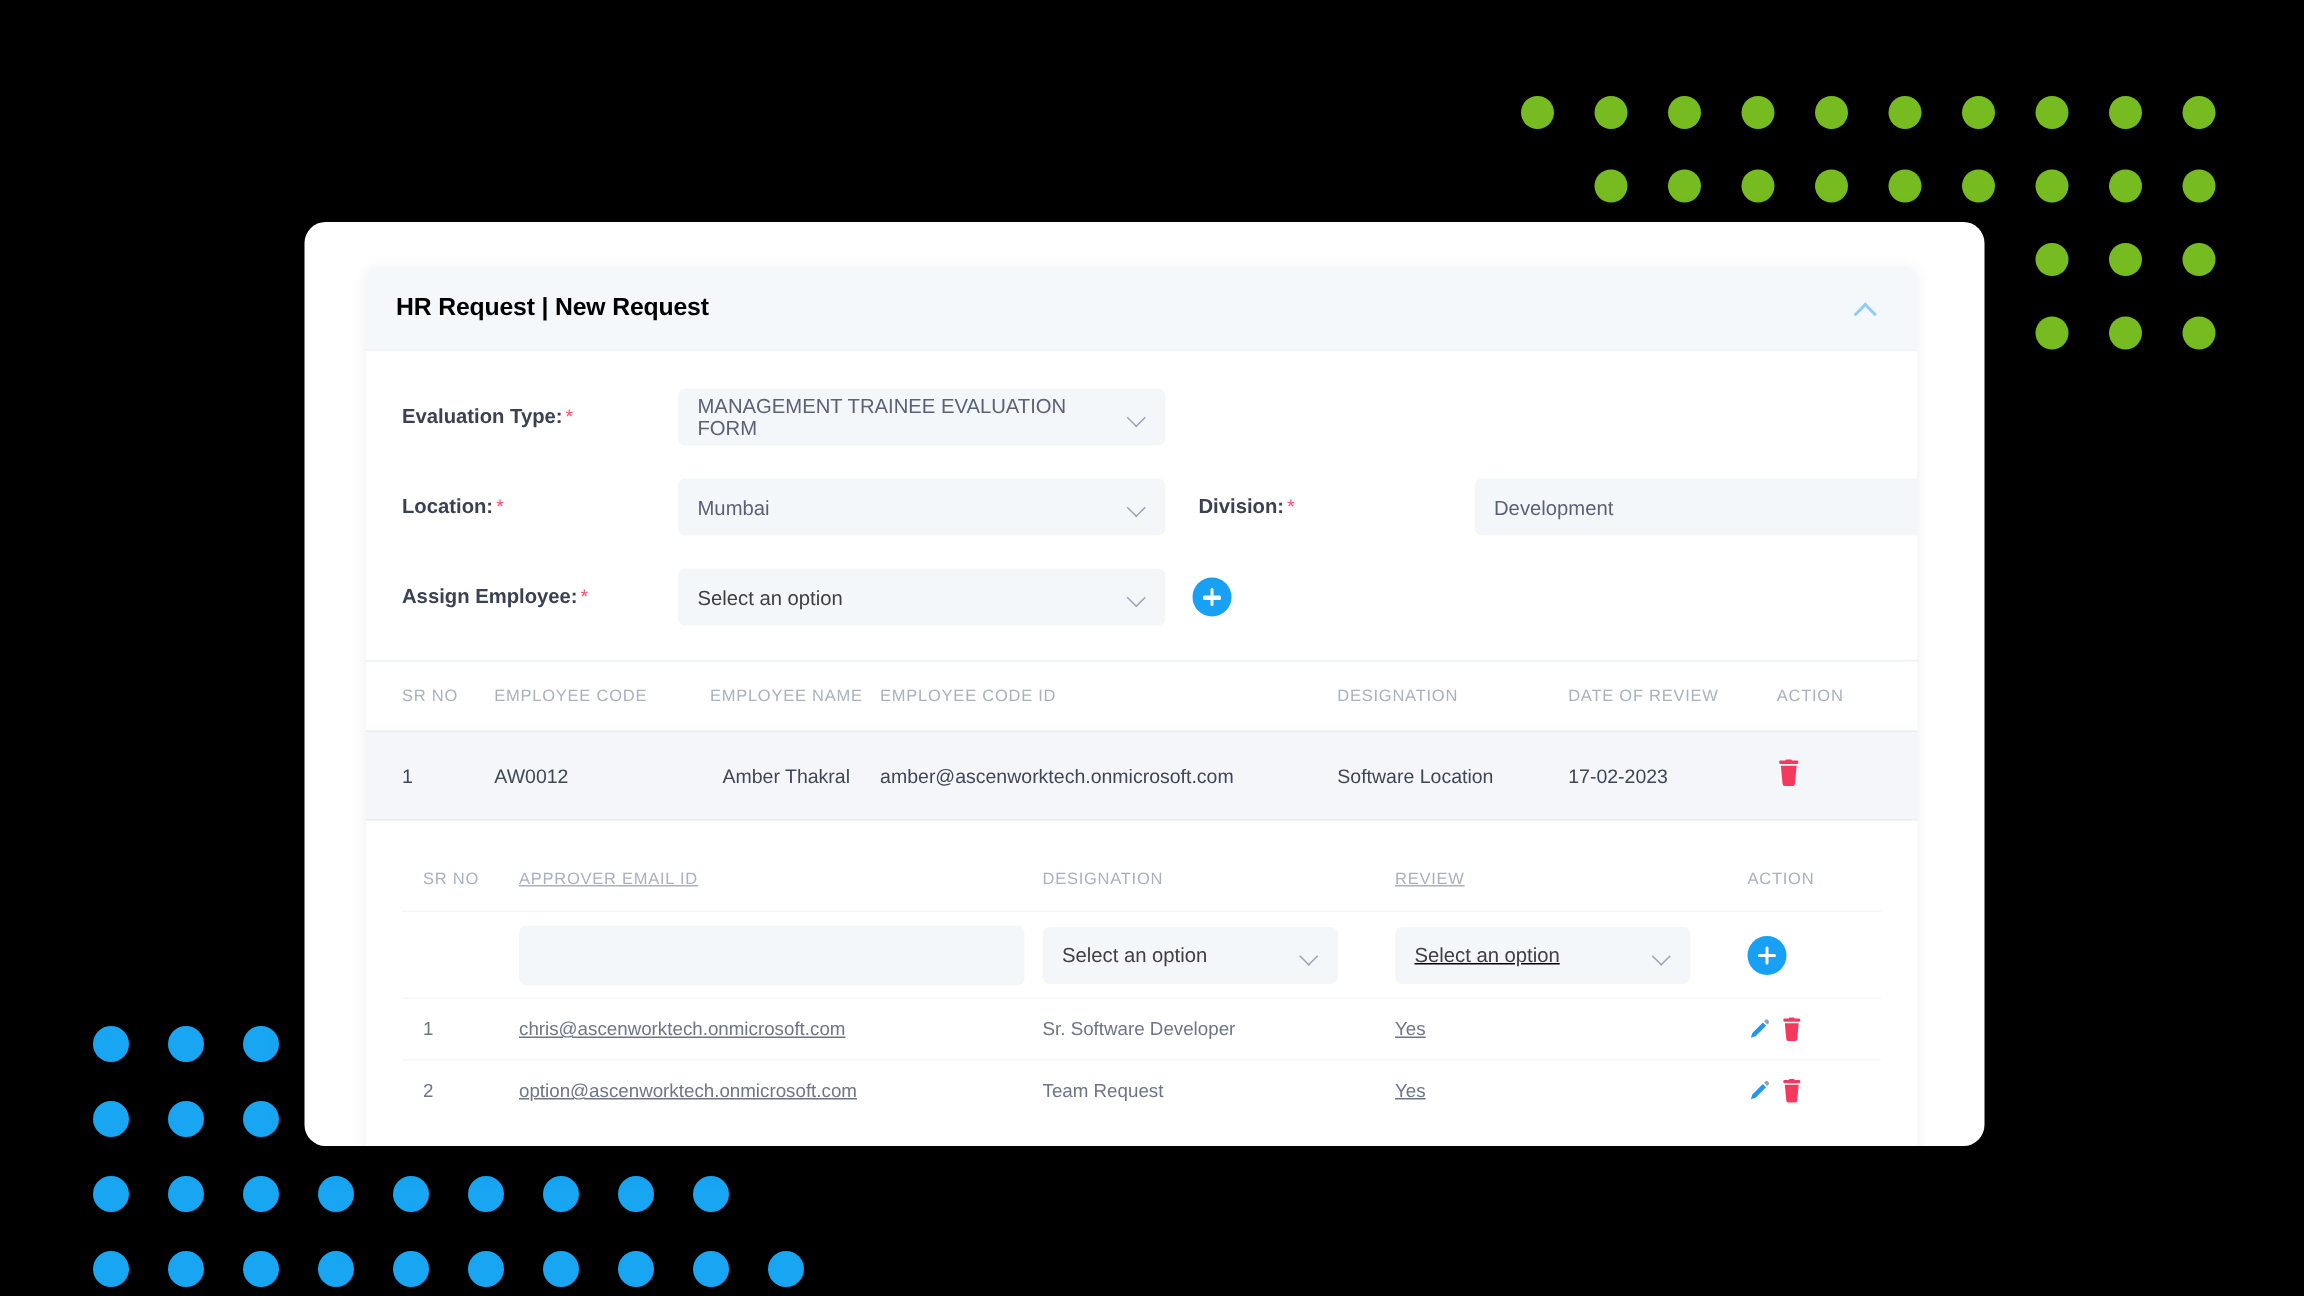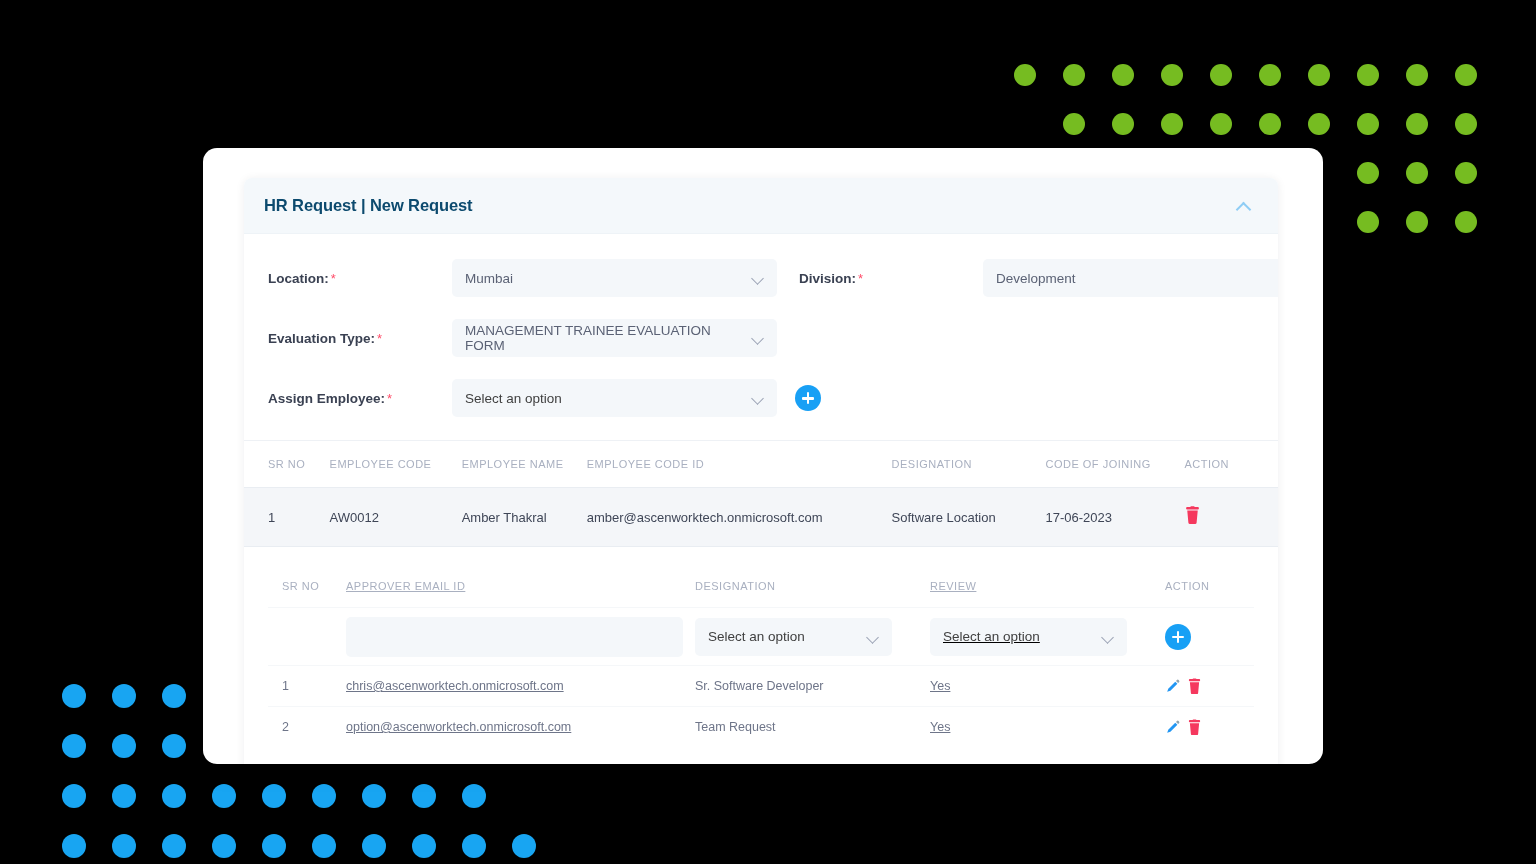--- a/index.html
+++ b/index.html
@@ -76,21 +76,21 @@
     background: #f4f8fb;
     border-bottom: 1px solid #eef3f7;
     display: flex;
     align-items: center;
     justify-content: space-between;
     padding: 0 26px 0 20px;
   }
   #panel-title {
     font-size: 16.5px;
     font-weight: bold;
-    color: #0c4a6e;
+    color: #000000;
     letter-spacing: -0.1px;
   }
   .chevron-up-ic {
     width: 16px; height: 9px;
     position: relative;
   }
   .chevron-up-ic::before {
     content: "";
     position: absolute;
     left: 2px; top: 3px;
@@ -191,21 +191,21 @@
   .emp-row {
     height: 60px;
     background: #f4f6f9;
     font-size: 13px;
     color: #3f4657;
     border-top: 1px solid #e9edf2;
     border-bottom: 1px solid #e9edf2;
   }
   .c-sr    { width: 62px; }
   .c-code  { width: 133px; }
-  .c-name  { width: 126px; }
+  .c-name  { width: 126px; text-align: center; }
   .c-email { width: 307px; }
   .c-desig { width: 155px; }
   .c-doj   { width: 140px; }
   .c-act   { width: 70px; }
 
   
   #approver-table { padding: 0 24px; margin-top: 18px; }
   .apr-head, .apr-inputrow, .apr-row {
     display: flex;
     align-items: center;
@@ -366,46 +366,46 @@
       <div id="panel-header">
         <div id="panel-title">HR Request | New Request</div>
         <div class="chevron-up-ic"></div>
       </div>
 
       <div id="form-region">
 
         <div class="form-row">
           <div class="field-group">
             <div class="label-w">
+              <span class="field-label">Evaluation Type:</span><span class="req-star">*</span>
+            </div>
+            <div class="select-box select-w-main">
+              <span>MANAGEMENT TRAINEE EVALUATION FORM</span>
+              <span class="chevron-down-ic"></span>
+            </div>
+          </div>
+        </div>
+
+        <div class="form-row">
+          <div class="field-group">
+            <div class="label-w">
               <span class="field-label">Location:</span><span class="req-star">*</span>
             </div>
             <div class="select-box select-w-main">
               <span>Mumbai</span>
               <span class="chevron-down-ic"></span>
             </div>
           </div>
           <div class="field-group" style="margin-left:22px;">
             <div class="label-w">
               <span class="field-label">Division:</span><span class="req-star">*</span>
             </div>
             <div class="select-box select-w-main">
               <span>Development</span>
 
-            </div>
-          </div>
-        </div>
-
-        <div class="form-row">
-          <div class="field-group">
-            <div class="label-w">
-              <span class="field-label">Evaluation Type:</span><span class="req-star">*</span>
-            </div>
-            <div class="select-box select-w-main">
-              <span>MANAGEMENT TRAINEE EVALUATION FORM</span>
-              <span class="chevron-down-ic"></span>
             </div>
           </div>
         </div>
 
         <div class="form-row">
           <div class="field-group">
             <div class="label-w">
               <span class="field-label">Assign Employee:</span><span class="req-star">*</span>
             </div>
             <div class="select-box select-w-main placeholder">
@@ -418,30 +418,30 @@
 
       </div>
 
       <div id="employee-table">
         <div class="emp-head">
           <div class="c-sr">SR NO</div>
           <div class="c-code">EMPLOYEE CODE</div>
           <div class="c-name">EMPLOYEE NAME</div>
           <div class="c-email">EMPLOYEE CODE ID</div>
           <div class="c-desig">DESIGNATION</div>
-          <div class="c-doj">CODE OF JOINING</div>
+          <div class="c-doj">DATE OF REVIEW</div>
           <div class="c-act">ACTION</div>
         </div>
         <div class="emp-row">
           <div class="c-sr">1</div>
           <div class="c-code">AW0012</div>
           <div class="c-name">Amber Thakral</div>
           <div class="c-email">amber@ascenworktech.onmicrosoft.com</div>
           <div class="c-desig">Software Location</div>
-          <div class="c-doj">17-06-2023</div>
+          <div class="c-doj">17-02-2023</div>
           <div class="c-act">
             <svg class="trash-ic big" viewBox="0 0 24 26">
               <rect x="3" y="1" width="18" height="3.4" rx="1.4" fill="#f5385e"></rect>
               <rect x="9" y="0" width="6" height="3" rx="1" fill="#f5385e"></rect>
               <path d="M4.6 6 h14.8 l-1.6 17.2 a2.2 2.2 0 0 1 -2.2 1.9 h-7.2 a2.2 2.2 0 0 1 -2.2 -1.9 z" fill="#f5385e"></path>
             </svg>
           </div>
         </div>
       </div>
 

